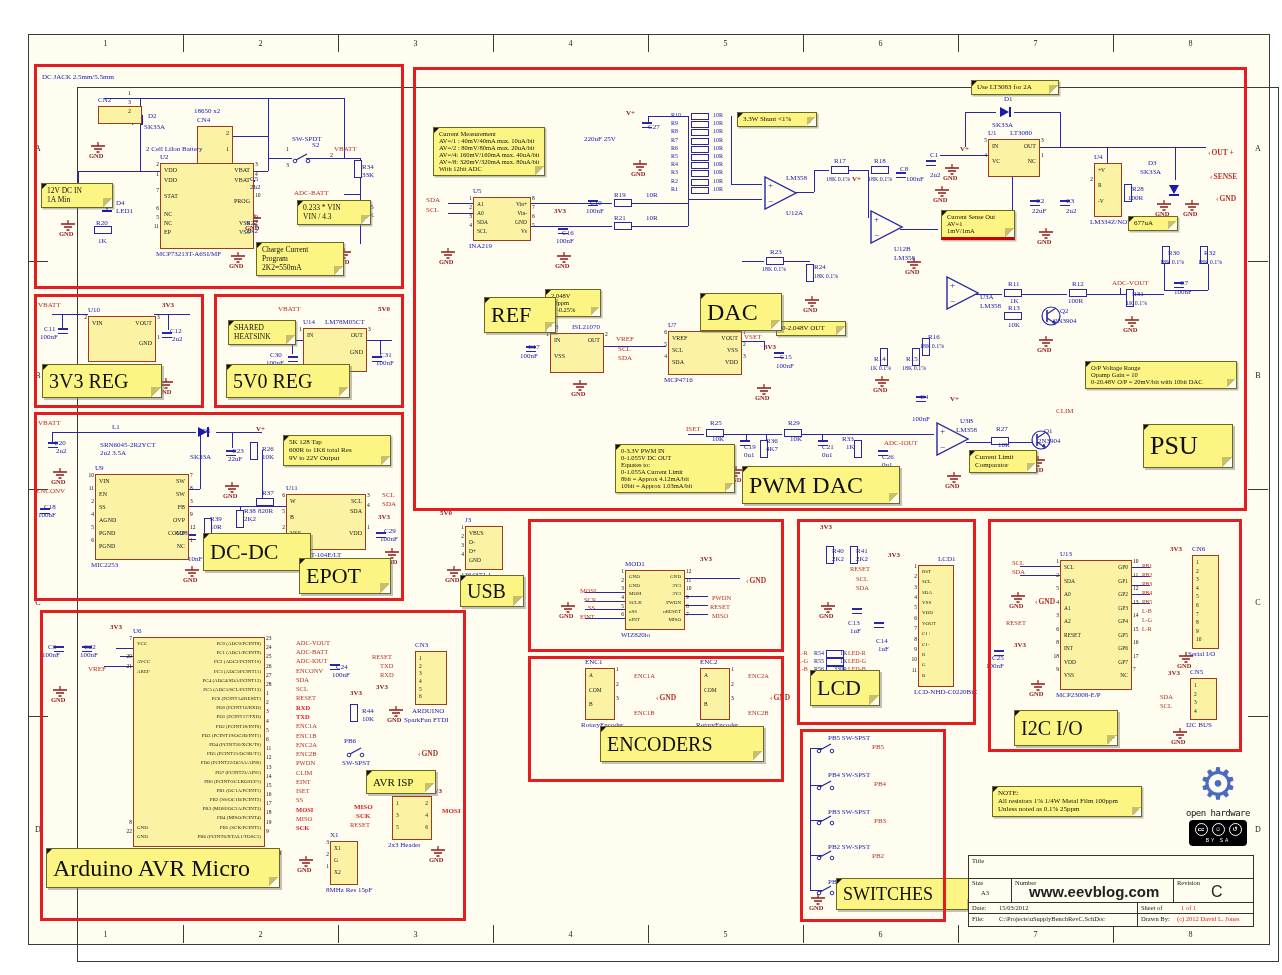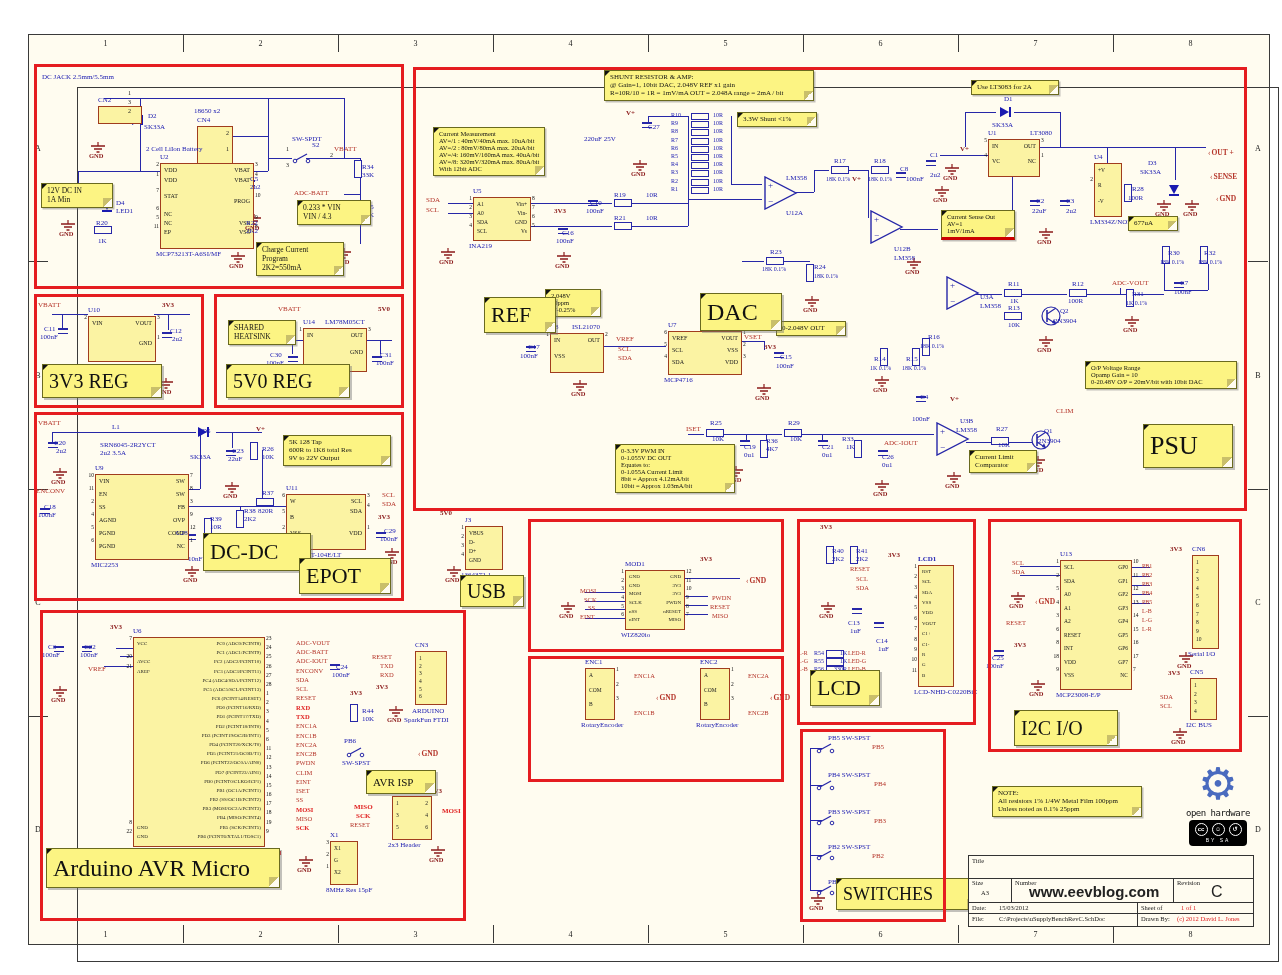--- a/index.html
+++ b/index.html
@@ -1036,21 +1036,21 @@
       <div class="prow" style="left: 3px; top: 3px; font-size: 6px;">IN</div>
       <div class="pnum" style="left: -14px; top: -3px; width: 12px; text-align: right;">5</div>
       <div class="prow" style="left: 3px; top: 18px; font-size: 6px;">VC</div>
       <div class="pnum" style="left: -14px; top: 12px; width: 12px; text-align: right;">4</div>
       <div class="prow" style="right: 3px; top: 3px; font-size: 6px;">OUT</div>
       <div class="pnum" style="left: 52px; top: -3px;">3</div>
       <div class="prow" style="right: 3px; top: 18px; font-size: 6px;">NC</div>
       <div class="pnum" style="left: 52px; top: 12px;">1</div>
     </div>
     <div class="icref" style="left: 988px; top: 129px;">U1</div>
-    <div class="icref" style="left: 1010px; top: 129px; margin-left: 20px;">LT3080</div>
+    <div class="icref" style="left: 1010px; top: 129px;">LT3080</div>
     <div class="ic" style="left: 1094px; top: 163px; width: 26px; height: 52px;">
       <div class="prow" style="left: 3px; top: 3px; font-size: 5.5px;">+V</div>
       <div class="prow" style="left: 3px; top: 18.3333px; font-size: 5.5px;">R</div>
       <div class="pnum" style="left: -14px; top: 12.3333px; width: 12px; text-align: right;">2</div>
       <div class="prow" style="left: 3px; top: 33.6667px; font-size: 5.5px;">-V</div>
     </div>
     <div class="icref" style="left: 1094px; top: 153px;">U4</div>
     <div class="icref" style="left: 1090px; top: 218px;">LM334Z/NOPB</div>
     <div class="ic" style="left: 625px; top: 570px; width: 58px; height: 58px;">
       <div class="prow" style="left: 3px; top: 3px; font-size: 5px;">GND</div>
@@ -1117,21 +1117,21 @@
       <div class="pnum" style="left: -14px; top: 59.1818px; width: 12px; text-align: right;">7</div>
       <div class="prow" style="left: 3px; top: 75.5455px; font-size: 5px;">C1-</div>
       <div class="pnum" style="left: -14px; top: 69.5455px; width: 12px; text-align: right;">8</div>
       <div class="prow" style="left: 3px; top: 85.9091px; font-size: 5px;">R</div>
       <div class="pnum" style="left: -14px; top: 79.9091px; width: 12px; text-align: right;">9</div>
       <div class="prow" style="left: 3px; top: 96.2727px; font-size: 5px;">G</div>
       <div class="pnum" style="left: -14px; top: 90.2727px; width: 12px; text-align: right;">10</div>
       <div class="prow" style="left: 3px; top: 106.636px; font-size: 5px;">B</div>
       <div class="pnum" style="left: -14px; top: 100.636px; width: 12px; text-align: right;">11</div>
     </div>
-    <div class="icref" style="left: 918px; top: 555px; font-weight: bold;">LCD1</div>
+    <div class="icref" style="left: 938px; top: 555px;">LCD1</div>
     <div class="icref" style="left: 914px; top: 688px;">LCD-NHD-C0220BiZ</div>
     <div class="ic" style="left: 1060px; top: 560px; width: 70px; height: 128px;">
       <div class="prow" style="left: 3px; top: 3px; font-size: 5.5px;">SCL</div>
       <div class="pnum" style="left: -14px; top: -3px; width: 12px; text-align: right;">1</div>
       <div class="prow" style="left: 3px; top: 16.5556px; font-size: 5.5px;">SDA</div>
       <div class="pnum" style="left: -14px; top: 10.5556px; width: 12px; text-align: right;">2</div>
       <div class="prow" style="left: 3px; top: 30.1111px; font-size: 5.5px;">A0</div>
       <div class="pnum" style="left: -14px; top: 24.1111px; width: 12px; text-align: right;">5</div>
       <div class="prow" style="left: 3px; top: 43.6667px; font-size: 5.5px;">A1</div>
       <div class="pnum" style="left: -14px; top: 37.6667px; width: 12px; text-align: right;">4</div>
@@ -1528,25 +1528,20 @@
     </div>
     <div class="note" style="left: 297px; top: 200px; width: 64px; font-size: 7.5px;">
       <div>0.233 * VIN</div>
       <div>VIN / 4.3</div>
     </div>
     <div class="note" style="left: 256px; top: 242px; width: 78px; font-size: 7.5px;">
       <div>Charge Current</div>
       <div>Program</div>
       <div>2K2=550mA</div>
     </div>
-    <div class="note" style="left: 604px; top: 70px; width: 200px; font-size: 7px;">
-      <div>SHUNT RESISTOR &amp; AMP:</div>
-      <div>@ Gain=1, 10bit DAC, 2.048V REF x1 gain</div>
-      <div>R=10R/10 = 1R = 1mV/mA OUT = 2.048A range = 2mA / bit</div>
-    </div>
     <div class="note" style="left: 433px; top: 127px; width: 102px; font-size: 6.5px;">
       <div>Current Measurement</div>
       <div>AV=/1 : 40mV/40mA max. 10uA/bit</div>
       <div>AV=/2 : 80mV/80mA max. 20uA/bit</div>
       <div>AV=/4: 160mV/160mA max. 40uA/bit</div>
       <div>AV=/8: 320mV/320mA max. 80uA/bit</div>
       <div>With 12bit ADC</div>
     </div>
     <div class="note" style="left: 737px; top: 112px; width: 70px; font-size: 7px;">
       <div>3.3W Shunt &lt;1%</div>
@@ -1596,24 +1591,26 @@
       <div>600R to 1K6 total Res</div>
       <div>9V to 22V Output</div>
     </div>
     <div class="note" style="left: 992px; top: 786px; width: 140px; font-size: 7px;">
       <div>NOTE:</div>
       <div>All resistors 1% 1/4W Metal Film 100ppm</div>
       <div>Unless noted as 0.1% 25ppm</div>
     </div>
     <div class="blocklabel" style="left: 484px; top: 297px; width: 64px; height: 34px; font-size: 22px;">REF</div>
     <div class="blocklabel" style="left: 700px; top: 293px; width: 74px; height: 36px; font-size: 24px;">DAC</div>
+    <div class="blocklabel" style="left: 742px; top: 466px; width: 150px; height: 36px; font-size: 24px;">PWM DAC</div>
     <div class="blocklabel" style="left: 1143px; top: 424px; width: 82px; height: 42px; font-size: 26px;">PSU</div>
     <div class="blocklabel" style="left: 42px; top: 364px; width: 112px; height: 32px; font-size: 20px;">3V3 REG</div>
     <div class="blocklabel" style="left: 226px; top: 364px; width: 116px; height: 32px; font-size: 20px;">5V0 REG</div>
     <div class="blocklabel" style="left: 203px; top: 533px; width: 100px; height: 36px; font-size: 22px;">DC-DC</div>
     <div class="blocklabel" style="left: 299px; top: 558px; width: 84px; height: 34px; font-size: 22px;">EPOT</div>
     <div class="blocklabel" style="left: 46px; top: 848px; width: 226px; height: 38px; font-size: 24px;">Arduino AVR Micro</div>
     <div class="blocklabel" style="left: 460px; top: 575px; width: 56px; height: 30px; font-size: 20px;">USB</div>
+    <div class="blocklabel" style="left: 600px; top: 726px; width: 156px; height: 34px; font-size: 20px;">ENCODERS</div>
     <div class="blocklabel" style="left: 810px; top: 670px; width: 62px; height: 34px; font-size: 22px;">LCD</div>
     <div class="blocklabel" style="left: 1014px; top: 710px; width: 96px; height: 34px; font-size: 20px;">I2C I/O</div>
     <div class="blocklabel" style="left: 836px; top: 878px; width: 134px; height: 30px; font-size: 18px;">SWITCHES</div>
     <div class="blocklabel" style="left: 366px; top: 770px; width: 62px; height: 22px; font-size: 11px;">AVR ISP</div>
   </div>
 
 </body></html>

